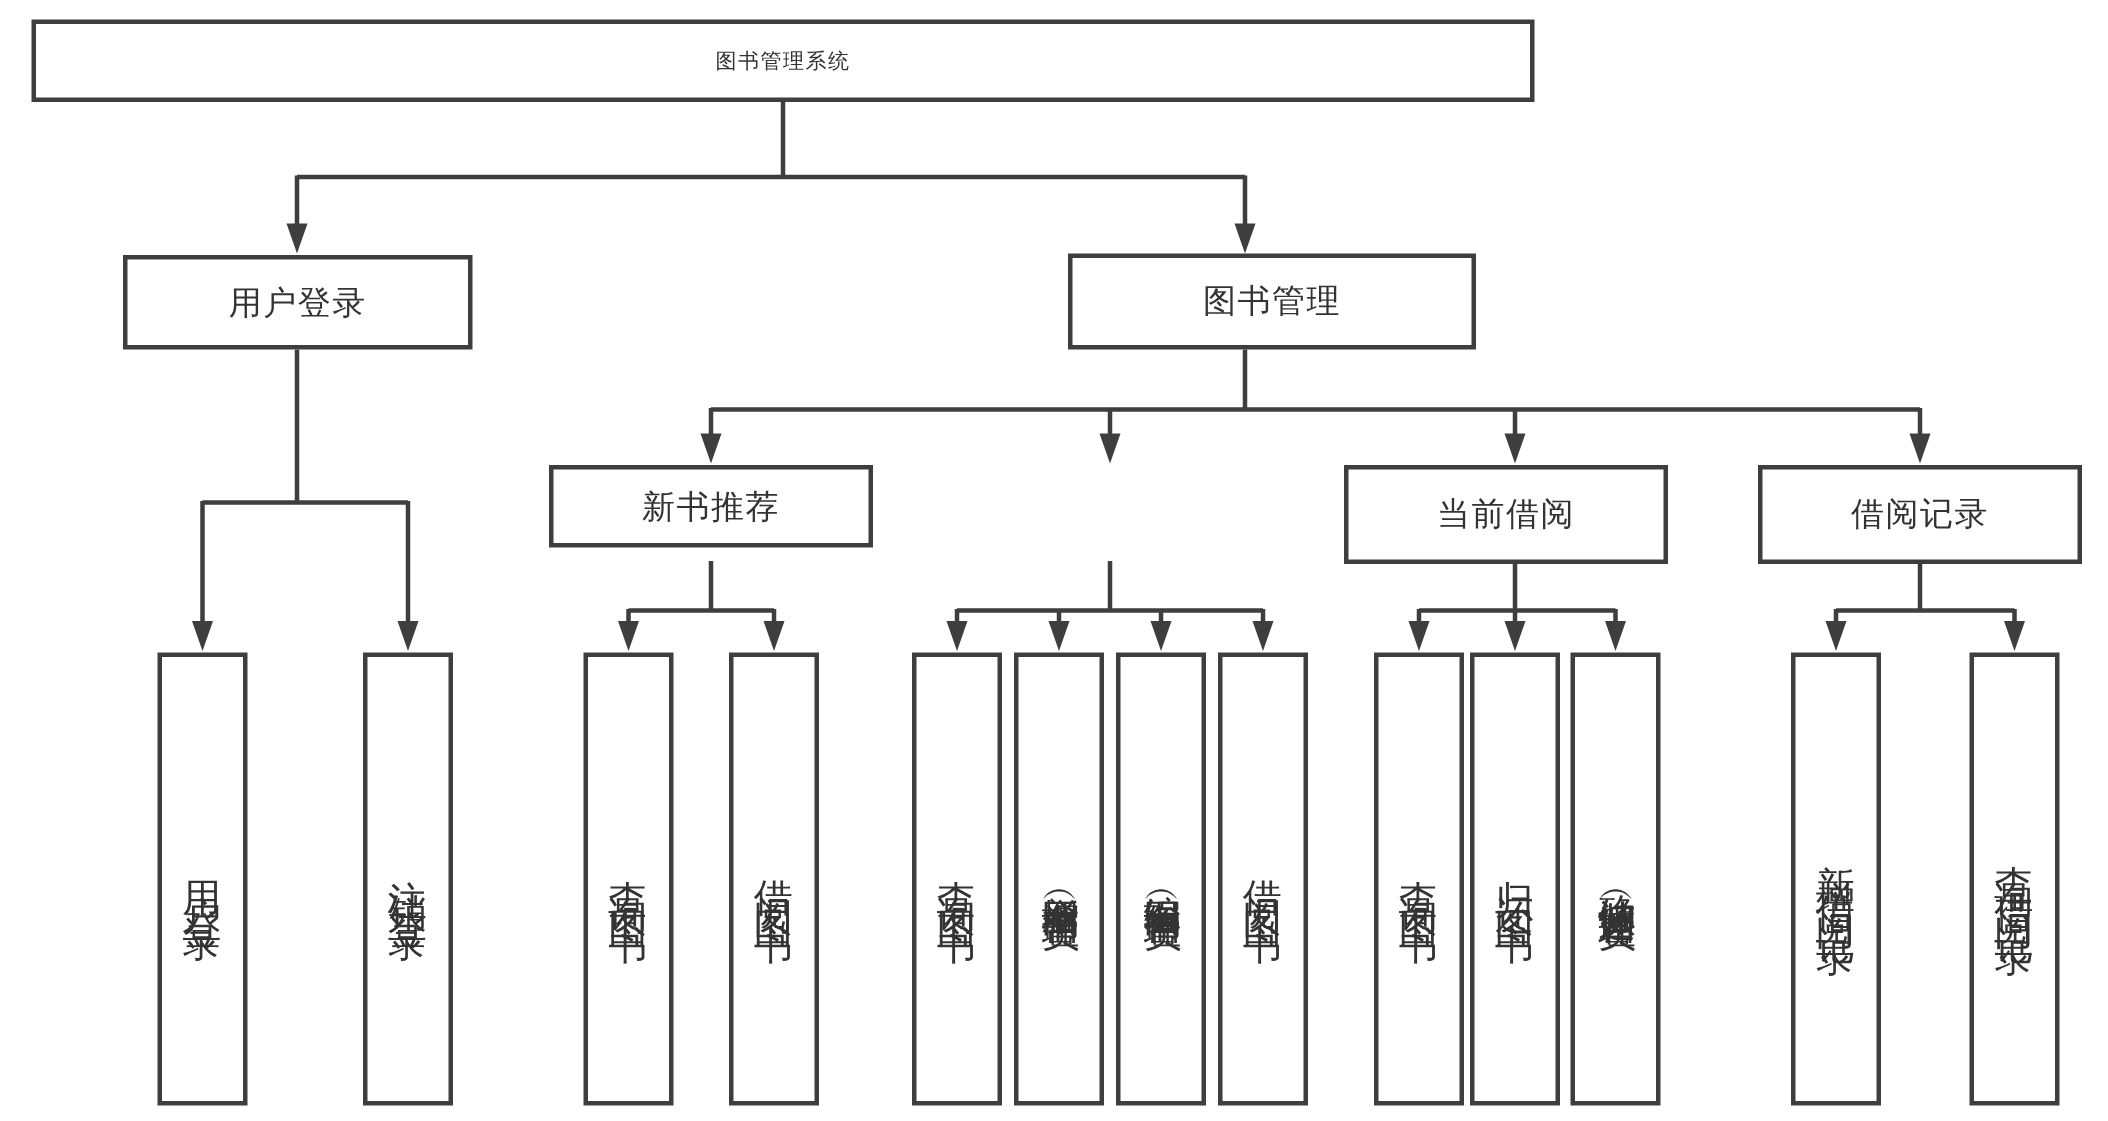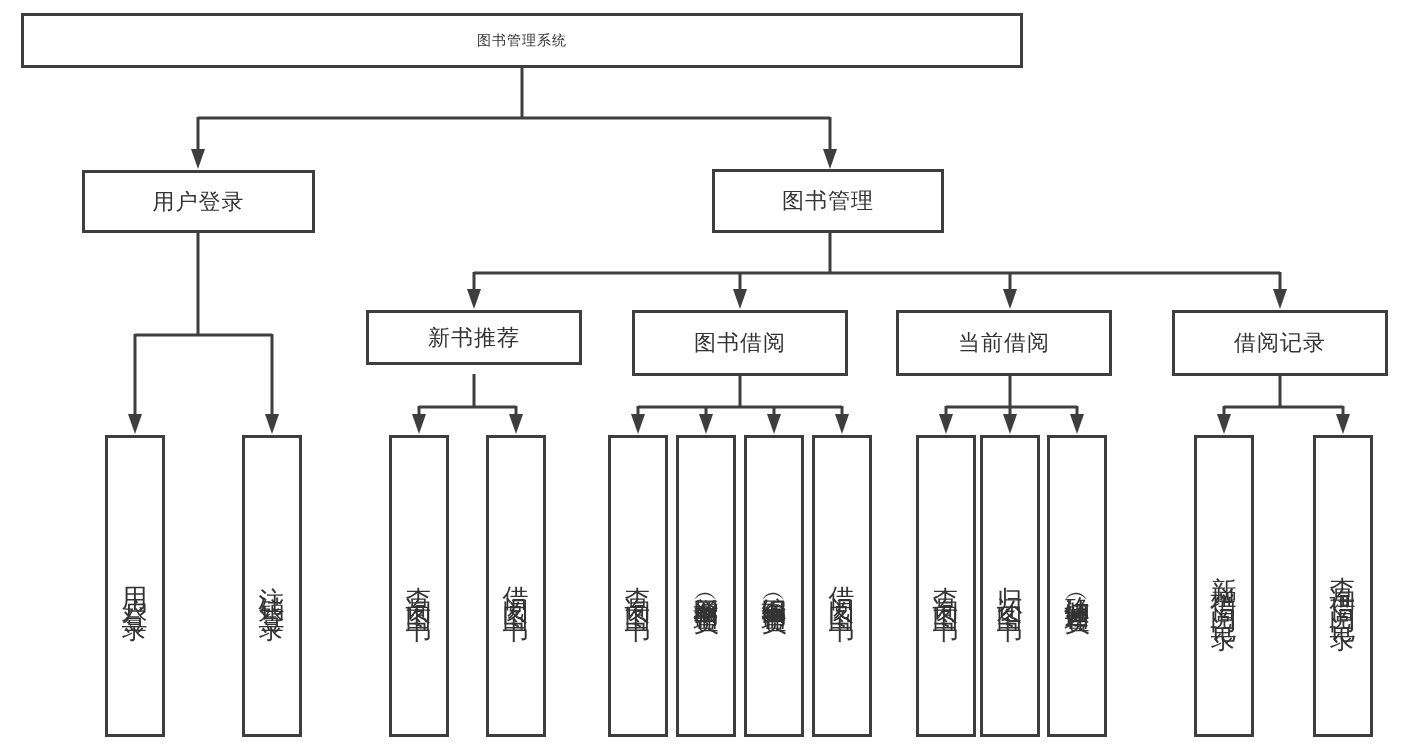--- a/index.html
+++ b/index.html
@@ -40,21 +40,21 @@
     text-orientation:mixed;
     font-size:26px;
     letter-spacing:10px;
     line-height:1;
     color:var(--text);
   }
   .v-node.tight span{font-size:25px;letter-spacing:2px;}
   
   .n-root {left:21px;  top:13px;  width:1002px; height:55px;}
   .n-l2-0 {left:82px;  top:170px; width:233px;  height:63px;}
-  .n-l2-1 {left:712px; top:169px; width:232px;  height:64px;}
+  .n-l2-1 {left:712px; top:169px; width:272px;  height:64px;}
   .n-l3-0 {left:366px; top:310px; width:216px;  height:55px;}
   .n-l3-1 {left:632px; top:310px; width:216px;  height:66px;}
   .n-l3-2 {left:896px; top:310px; width:216px;  height:66px;}
   .n-l3-3 {left:1172px;top:310px; width:216px;  height:66px;}
   .leaf   {top:435px;  width:60px; height:302px;}
   .n-leaf-0 {left:105px;}
   .n-leaf-1 {left:242px;}
   .n-leaf-2 {left:389px;}
   .n-leaf-3 {left:486px;}
   .n-leaf-4 {left:608px;}
@@ -137,23 +137,20 @@
   <div class="node h-node n-l2-0">
     <span>用户登录</span>
   </div>
   <div class="node h-node n-l2-1">
     <span>图书管理</span>
   </div>
 
   <div class="node h-node n-l3-0">
     <span>新书推荐</span>
   </div>
-  <div class="node h-node n-l3-1">
-    <span>图书借阅</span>
-  </div>
   <div class="node h-node n-l3-2">
     <span>当前借阅</span>
   </div>
   <div class="node h-node n-l3-3">
     <span>借阅记录</span>
   </div>
 
   <div class="node v-node leaf n-leaf-0">
     <span>用户登录</span>
   </div>

